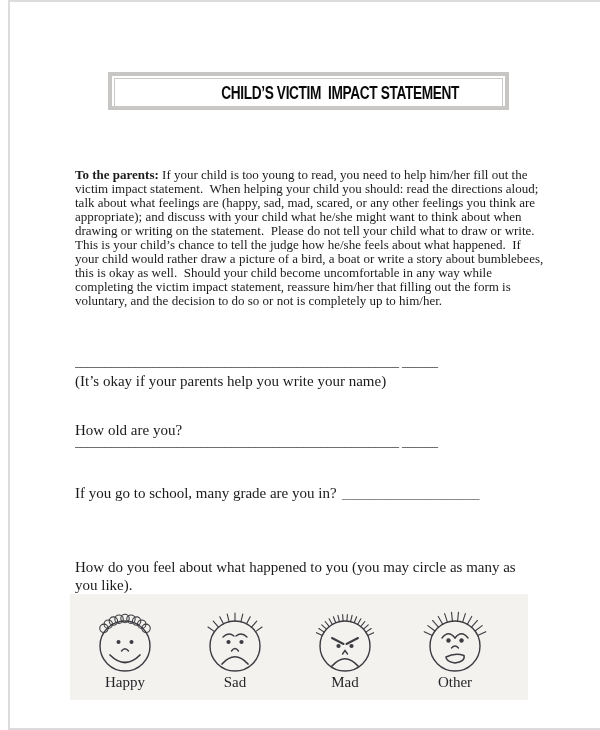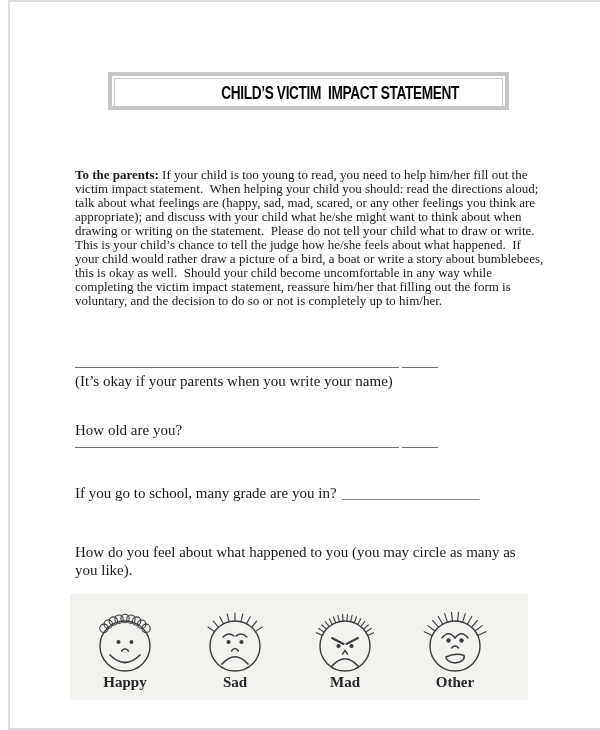--- a/index.html
+++ b/index.html
@@ -32,49 +32,49 @@
   .blank-line{
     position:absolute;left:65px;font-size:12px;letter-spacing:0;
     white-space:nowrap;overflow:hidden;width:475px;color:#222;
   }
   .grade-line{font-size:11px;white-space:pre;color:#222;}
   .feel{width:450px;line-height:18px;}
   
   .faces{
     position:absolute;left:60px;top:592px;width:458px;height:106px;
     background:#f3f2ee;display:flex;justify-content:space-between;
-    padding:0;box-sizing:border-box;font-weight:bold;
+    padding:0;box-sizing:border-box;
   }
   .faces-pad{padding-left:12px;padding-right:30px;display:flex;justify-content:space-between;width:100%;}
   .face-col{display:flex;flex-direction:column;align-items:center;width:86px;cursor:pointer;}
   .face-col svg{display:block;margin-top:2px;}
   .face-label{font-size:15px;color:#26262b;margin-top:0px;text-align:center;}
 </style>
 </head>
 <body>
 
 <div class="page">
 
   <div class="banner">
     <div class="banner-inner">
       <span class="banner-text">CHILD’S VICTIM  IMPACT STATEMENT</span>
     </div>
   </div>
 
   <p class="intro"><b>To the parents:</b><span> If your child is too young to read, you need to help him/her fill out the victim impact statement.  When helping your child you should: read the directions aloud; talk about what feelings are (happy, sad, mad, scared, or any other feelings you think are appropriate); and discuss with your child what he/she might want to think about when drawing or writing on the statement.  Please do not tell your child what to draw or write.  This is your child’s chance to tell the judge how he/she feels about what happened.  If your child would rather draw a picture of a bird, a boat or write a story about bumblebees, this is okay as well.  Should your child become uncomfortable in any way while completing the victim impact statement, reassure him/her that filling out the form is voluntary, and the decision to do so or not is completely up to him/her.</span></p>
 
   <div class="blank-line" style="top:353px">______________________________________________________ ______</div>
-  <div class="q" style="top:371px">(It’s okay if your parents when you write your name)</div>
+  <div class="q" style="top:371px">(It’s okay if your parents help you write your name)</div>
 
   <div class="q" style="top:420px">How old are you?</div>
   <div class="blank-line" style="top:433px">______________________________________________________ ______</div>
 
   <div class="q" style="top:483px"><span>If you go to school, many grade are you in?</span><span class="grade-line">&nbsp;&nbsp;</span><span class="grade-line">_________________________</span></div>
 
-  <div class="q feel" style="top:541px">How do you feel about what happened to you (you may circle as many as you like).</div>
+  <div class="q feel" style="top:556px">How do you feel about what happened to you (you may circle as many as you like).</div>
 
   <div class="faces">
     <div class="faces-pad" id="faces-row">
         <div class="face-col">
           <svg width="86" height="78" viewBox="0 0 86 78">
             <circle cx="43" cy="50" r="25" stroke="#3c3c42" fill="none" stroke-width="1.4" stroke-linecap="round"></circle>
             <circle cx="64.06622218577189" cy="32.32334073362017" r="4.2" stroke="#3c3c42" fill="none" stroke-width="1.1" stroke-linecap="round"></circle>
             <circle cx="59.740939297739814" cy="28.182783141991035" r="4.2" stroke="#3c3c42" fill="none" stroke-width="1.1" stroke-linecap="round"></circle>
             <circle cx="54.622002197869236" cy="25.076535856492125" r="4.2" stroke="#3c3c42" fill="none" stroke-width="1.1" stroke-linecap="round"></circle>
             <circle cx="48.95208938329783" cy="23.151859804201834" r="4.2" stroke="#3c3c42" fill="none" stroke-width="1.1" stroke-linecap="round"></circle>

